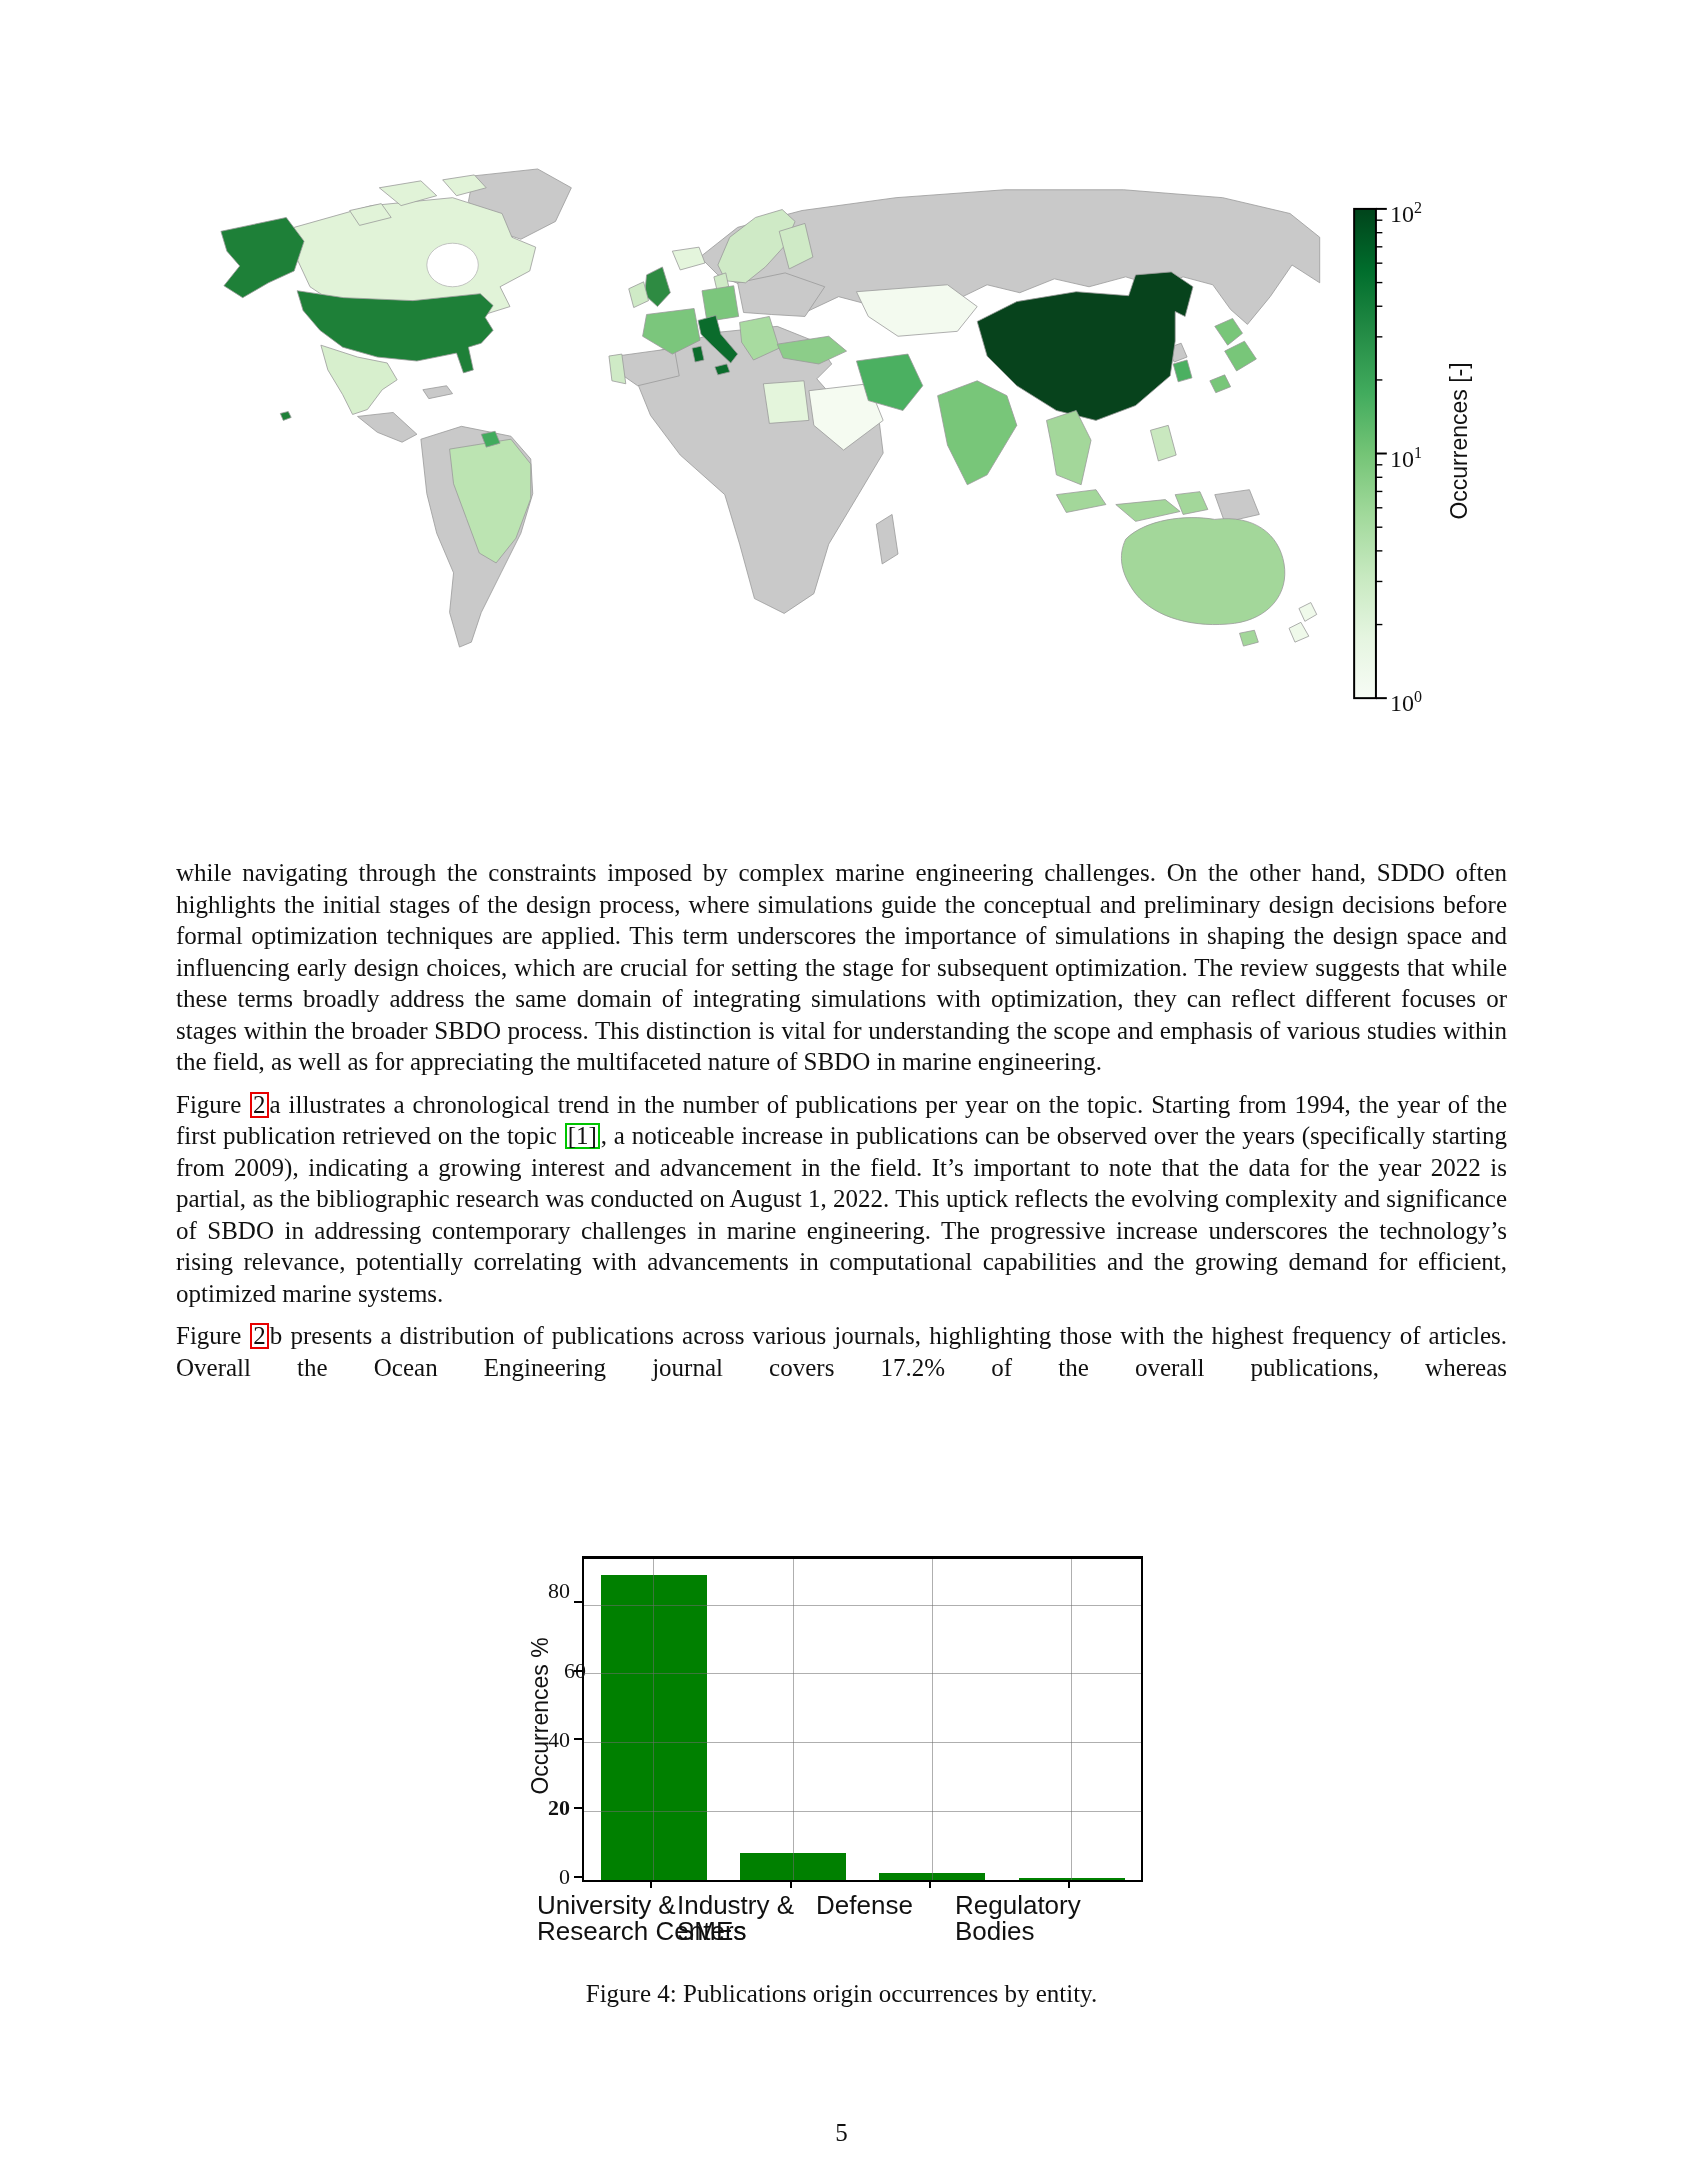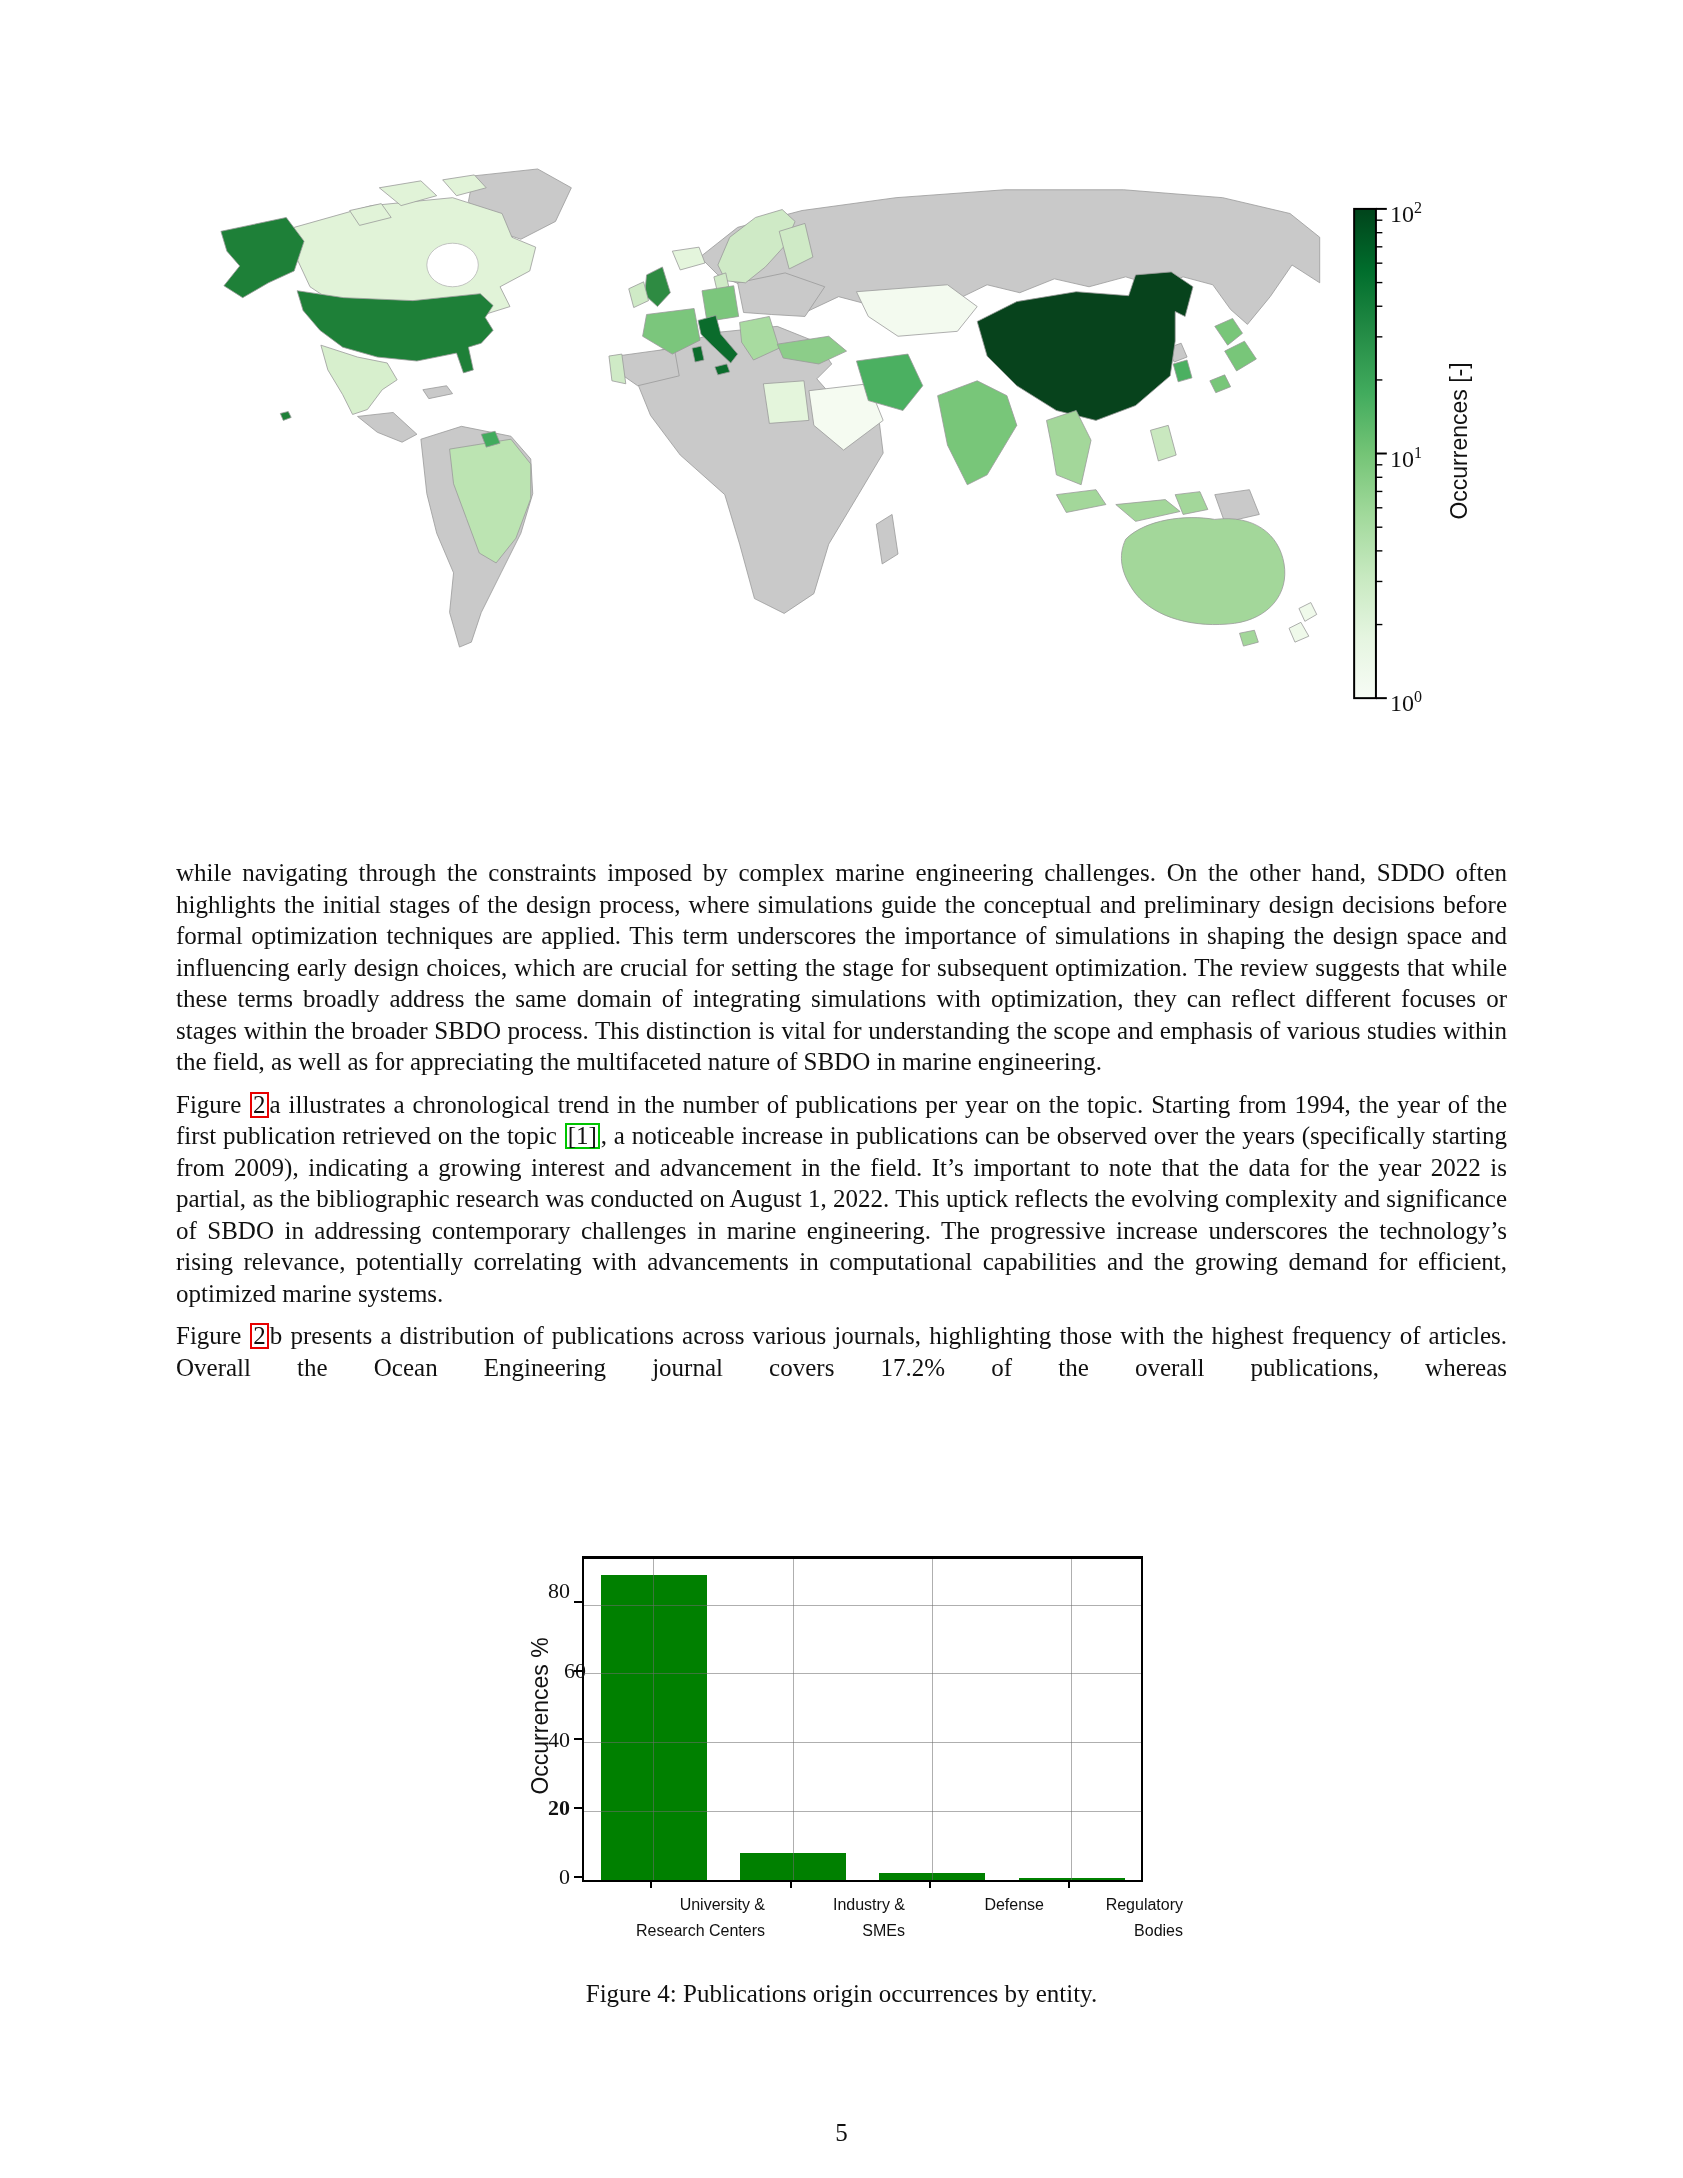--- a/index.html
+++ b/index.html
@@ -27,21 +27,21 @@
   #bar-plot{position:absolute;left:146px;top:12px;width:557px;height:321px;background:#fff;
             border-style:solid;border-color:#000;border-width:3px 2px 2px 2px;box-sizing:content-box;}
   .bar{position:absolute;bottom:0;z-index:2;}
   .hgrid,.vgrid{position:absolute;background:rgba(110,110,110,.55);z-index:3;}
   .hgrid{left:0;width:100%;height:1px;}
   .vgrid{top:0;height:100%;width:1px;}
   .ytick-label{position:absolute;width:99px;text-align:right;font-size:22px;
                font-family:"Liberation Serif","DejaVu Serif",serif;}
   .ytick-mark{position:absolute;width:8px;height:2px;background:#000;}
   .xtick-mark{position:absolute;width:2px;height:9px;background:#000;}
-  .xcat-label{position:absolute;width:228px;text-align:right;font-size:16px;line-height:26px;}
+  .xcat-label{position:absolute;width:228px;text-align:left;font-size:26px;line-height:26px;}
   #fig4-ylabel{position:absolute;left:-57px;top:159px;width:321px;height:26px;transform:rotate(-90deg);
                text-align:center;font-size:23px;}
   #fig4-caption{top:1980px;left:176px;width:1331px;text-align:center;font-size:25px;}
   #page-number{top:2119px;left:176px;width:1331px;text-align:center;font-size:25px;}
 </style>
 </head>
 <body>
 
 <div id="page">
 

